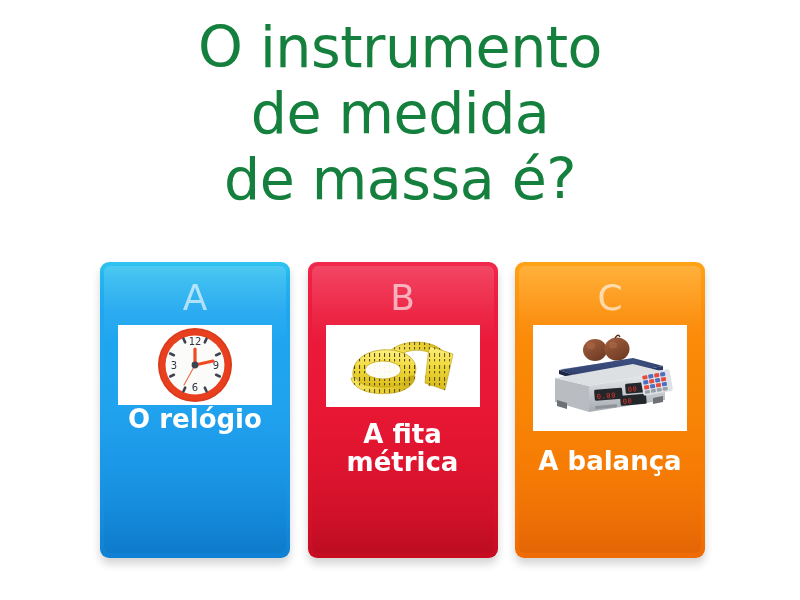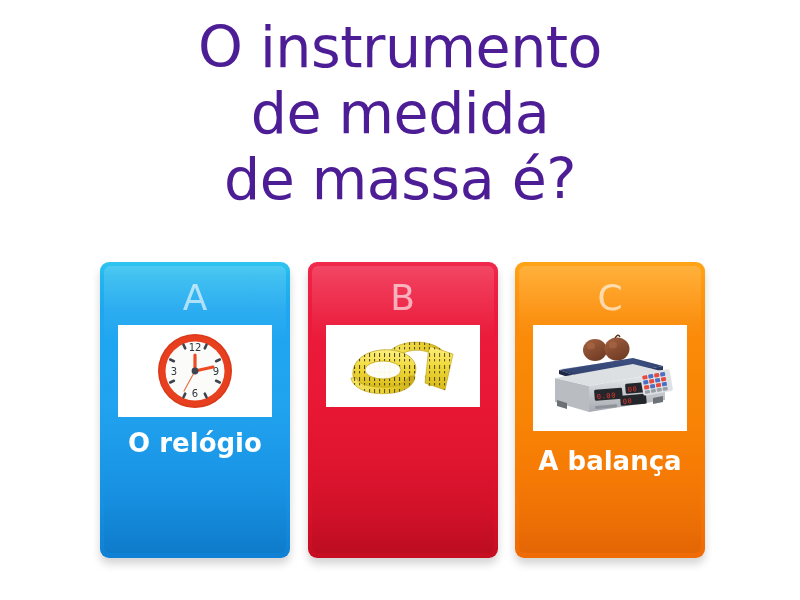--- a/index.html
+++ b/index.html
@@ -28,21 +28,21 @@
   #question-area {
     width: 760px;
     margin-top: 14px;
     text-align: center;
   }
   #question-text {
     font-family: "DejaVu Sans", sans-serif;
     font-size: 57px;
     line-height: 1.16;
     font-weight: 400;
-    color: #4c1d95;
+    color: #15803d;
     letter-spacing: -0.5px;
     white-space: pre-line;
   }
 
   
   #answers-row {
     position: absolute;
     top: 262px;
     left: 100px;
     width: 605px;
@@ -103,41 +103,40 @@
     font-weight: 400;
     color: rgba(255,255,255,0.62);
     margin-top: 6px;
     margin-bottom: 5px;
   }
 
   .card-image-box {
     position: relative;
     z-index: 2;
     width: 154px;
-    height: 92px;
+    height: 80px;
     background: #ffffff;
     display: flex;
     align-items: center;
     justify-content: center;
     overflow: hidden;
   }
   .card-b .card-image-box { height: 82px; }
   .card-c .card-image-box { height: 106px; }
 
   .card-label {
     position: relative;
     z-index: 2;
     font-family: "DejaVu Sans", sans-serif;
     font-weight: bold;
     font-size: 26px;
     line-height: 1.08;
     color: #ffffff;
     text-align: center;
     white-space: pre-line;
-    margin-top: 12px;
     padding: 0 4px;
   }
   .card-b .card-label { margin-top: 13px; }
   .card-c .card-label { margin-top: 16px; }
 
   
   .clock-svg { display: block; }
 
   
   .tape-svg { display: block; }
@@ -229,20 +228,22 @@
           <path d="M20,48 C18,30 38,20 58,22 C76,24 86,34 82,46 C78,58 56,64 38,62 C26,60 21,55 20,48 Z" fill="url(#ticks)" opacity="0.8"></path>
 
           <ellipse cx="50" cy="42" rx="18" ry="9" fill="#ffffff" opacity="0.95"></ellipse>
           <ellipse cx="50" cy="42" rx="18" ry="9" fill="none" stroke="#c9aa16" stroke-width="0.8"></ellipse>
 
           <path d="M18,50 C20,62 40,68 60,65 C74,63 82,56 82,48 L76,48 C74,56 60,60 46,59 C32,58 24,55 24,50 Z" fill="url(#tapeG2)" stroke="#b99c14" stroke-width="0.6"></path>
           <path d="M18,50 C20,62 40,68 60,65 C74,63 82,56 82,48 L76,48 C74,56 60,60 46,59 C32,58 24,55 24,50 Z" fill="url(#ticks)" opacity="0.7"></path>
         </svg>
       </div>
 
+      <div class="card-label">A fita
+métrica</div>
     </div>
 
     <div class="answer-card card-c">
       <div class="card-letter">C</div>
 
       <div class="card-image-box">
         <svg class="scale-svg" width="146" height="100" viewBox="0 0 146 100">
           <defs>
             <linearGradient id="platG" x1="0" y1="0" x2="0" y2="1">
               <stop offset="0%" stop-color="#3a4d7d"></stop>

